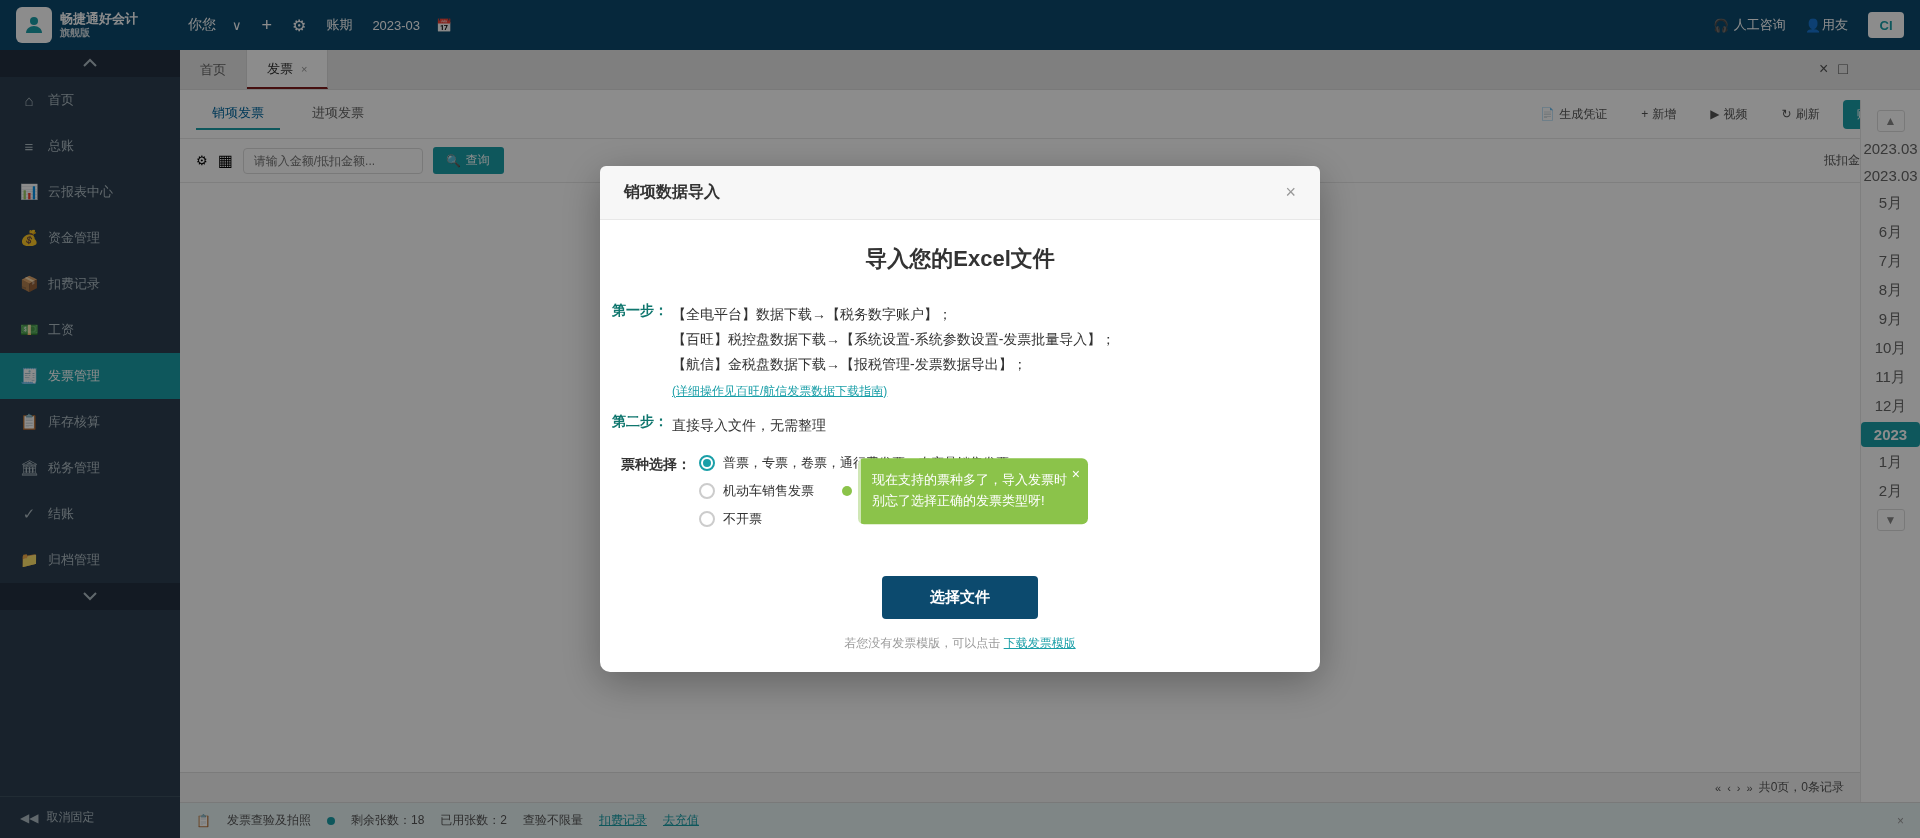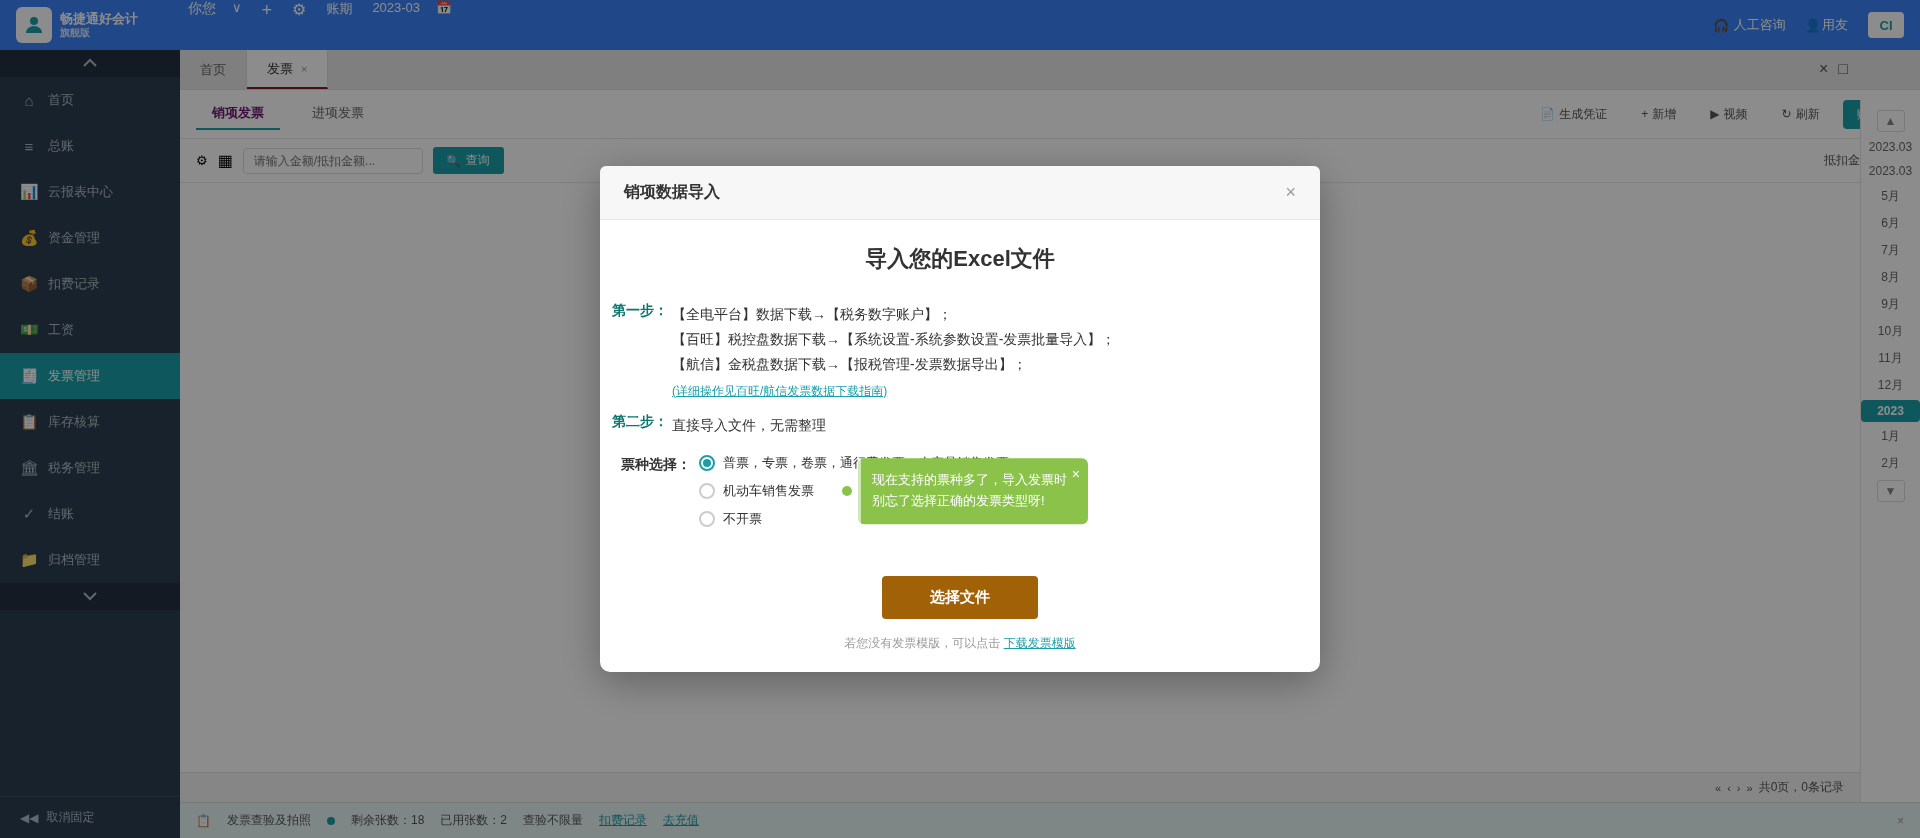--- a/index.html
+++ b/index.html
@@ -1,21 +1,21 @@
 <!DOCTYPE html>
 <html><head>
   <meta charset="utf-8">
   <style>
     * { box-sizing: border-box; margin: 0; padding: 0; }
     body { font-family: "Microsoft YaHei", "PingFang SC", sans-serif; font-size: 13px; background: #f0f2f5; overflow: hidden; width: 1920px; height: 838px; }
 
     
     .topbar {
       position: absolute; top: 0; left: 0; right: 0; height: 50px;
-      background: #3b82f6; display: flex; padding: 0 16px; gap: 12px; z-index: 100;
+      background: #0c4a6e; display: flex; align-items: center; padding: 0 16px; gap: 12px; z-index: 100;
     }
     .topbar-logo {
       width: 160px; display: flex; align-items: center; gap: 8px; color: white; font-size: 15px; font-weight: bold;
     }
     .topbar-logo-icon {
       width: 36px; height: 36px; background: white; border-radius: 6px; display: flex; align-items: center; justify-content: center;
     }
     .topbar-logo-icon svg { width: 24px; height: 24px; }
     .topbar-company { color: white; font-size: 14px; }
     .topbar-arrow { color: white; margin-left: 4px; }
@@ -70,21 +70,21 @@
 
     
     .toolbar {
       background: white; display: flex; align-items: center; padding: 8px 16px; gap: 16px;
       border-bottom: 1px solid #e8e8e8; flex-wrap: wrap;
     }
     .toolbar-tab {
       padding: 6px 16px; font-size: 13px; border-bottom: 2px solid transparent;
       cursor: pointer; color: #666;
     }
-    .toolbar-tab.active { color: #701a75; border-bottom-color: #1a9fa8; font-weight: bold; }
+    .toolbar-tab.active { color: #0369a1; border-bottom-color: #1a9fa8; font-weight: normal; }
     .toolbar-right { margin-left: auto; display: flex; align-items: center; gap: 12px; }
     .toolbar-btn {
       display: flex; align-items: center; gap: 4px; padding: 5px 10px; font-size: 12px;
       color: #555; cursor: pointer; border: 1px solid transparent; border-radius: 3px;
     }
     .toolbar-btn-primary {
       background: #1a9fa8; color: white; border-radius: 4px; padding: 6px 14px;
       font-size: 12px; cursor: pointer; display: flex; align-items: center; gap: 4px;
     }
 
@@ -112,21 +112,21 @@
     .bottombar-close { margin-left: auto; cursor: pointer; color: #999; }
 
     
     .timeline {
       position: absolute; right: 0; top: 50px; bottom: 36px; width: 60px;
       background: white; border-left: 1px solid #e8e8e8; display: flex;
       flex-direction: column; align-items: center; padding-top: 8px; gap: 2px; z-index: 10;
       overflow-y: auto;
     }
     .timeline-item {
-      width: 100%; text-align: center; padding: 4px 2px; font-size: 12px; color: #666;
+      width: 100%; text-align: center; padding: 4px 2px; font-size: 15px; color: #666;
       cursor: pointer; border-radius: 3px;
     }
     .timeline-item.current { background: #1a9fa8; color: white; border-radius: 4px; font-weight: bold; }
     .timeline-nav {
       width: 28px; height: 22px; display: flex; align-items: center; justify-content: center;
       border: 1px solid #ddd; border-radius: 3px; cursor: pointer; font-size: 12px; color: #888;
       margin: 2px;
     }
 
     
@@ -159,21 +159,21 @@
     .radio-row { display: flex; align-items: center; gap: 8px; font-size: 13px; color: #333; }
     .radio-circle {
       width: 16px; height: 16px; border-radius: 50%; border: 2px solid #ccc;
       display: flex; align-items: center; justify-content: center; flex-shrink: 0;
     }
     .radio-circle.selected { border-color: #1a9fa8; }
     .radio-dot { width: 8px; height: 8px; background: #1a9fa8; border-radius: 50%; }
 
     .dialog-footer { text-align: center; padding: 16px 24px 20px; }
     .select-file-btn {
-      background: #a16207; color: white; border: none; border-radius: 4px;
+      background: #0c4a6e; color: white; border: none; border-radius: 4px;
       padding: 12px 48px; font-size: 15px; cursor: pointer; font-weight: bold; margin-bottom: 16px;
     }
     .footer-hint { font-size: 12px; color: #999; }
     .footer-link { color: #1a9fa8; text-decoration: underline; cursor: pointer; }
     .win-btn { cursor: pointer; font-size: 16px; color: #555; }
   </style>
 </head>
 <body>
 
 <div class="topbar">

